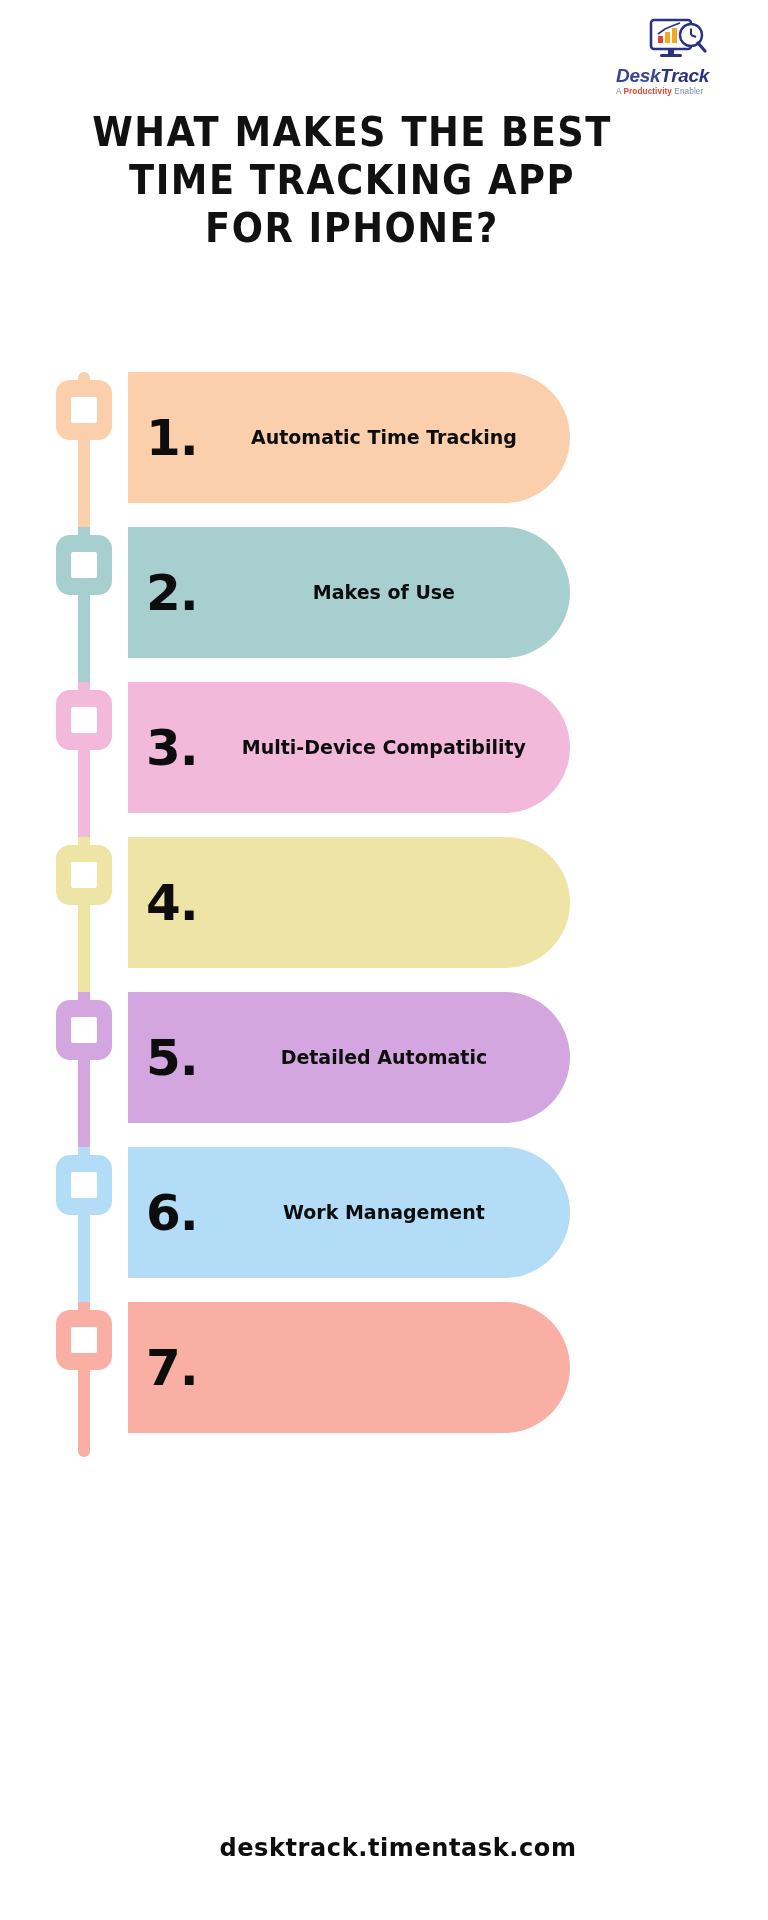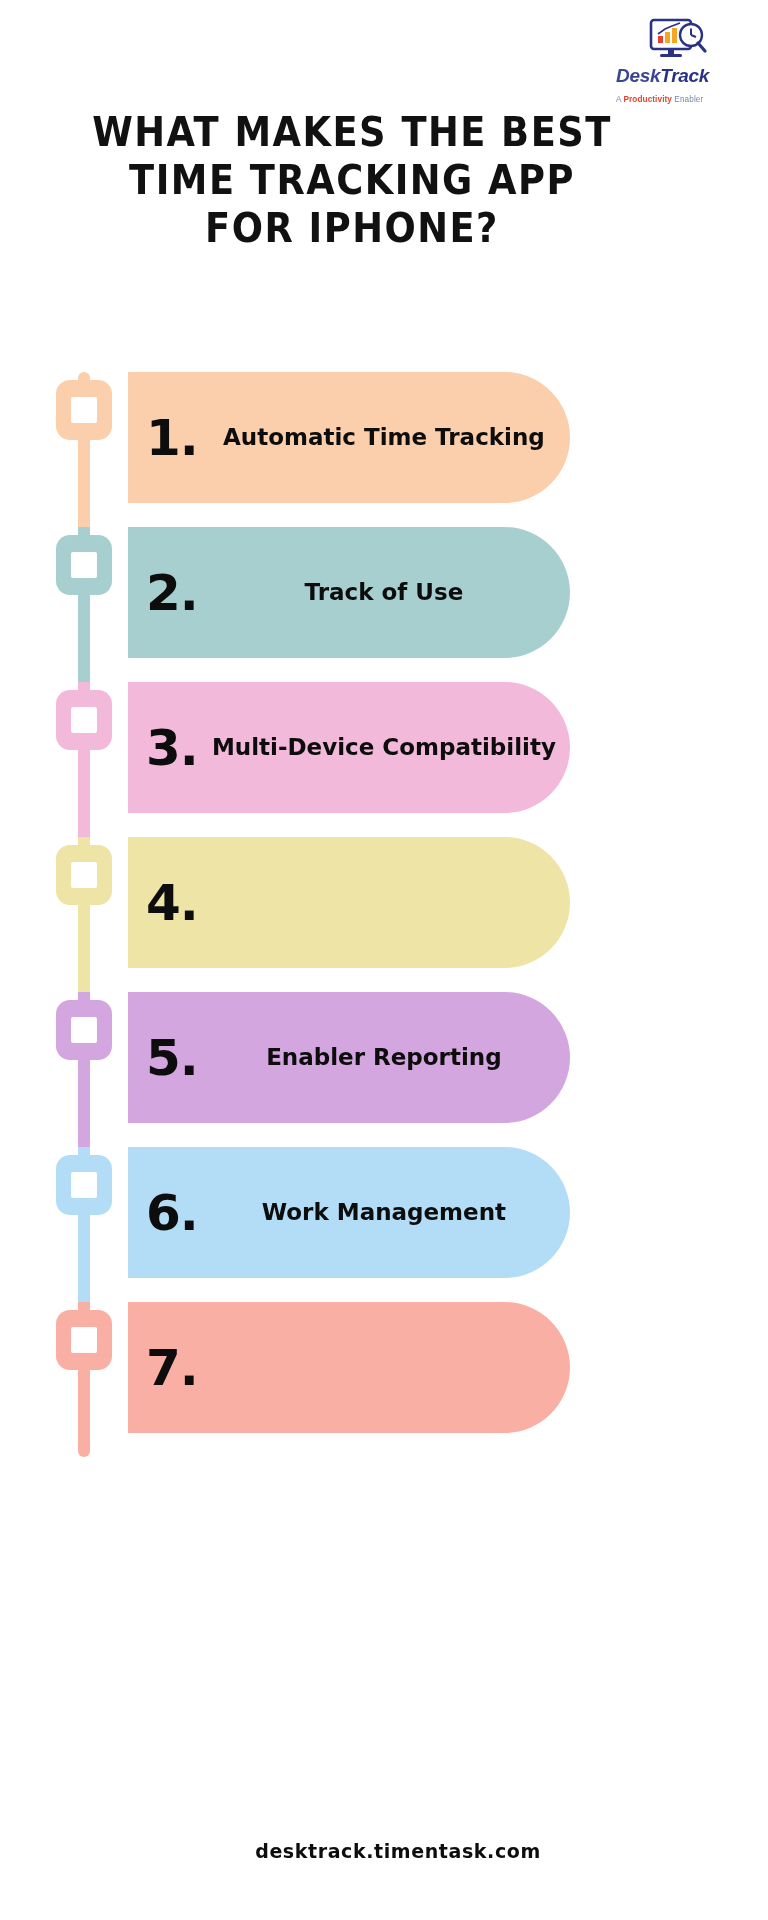--- a/index.html
+++ b/index.html
@@ -48,21 +48,21 @@
     font-weight: bold;
     color: #3b4496;
   }
   .logo-track {
     font-weight: bold;
     color: #2a3285;
   }
   .logo-tag {
     font-size: 8.2px;
     line-height: 1.1;
-    margin-top: 10px;
+    margin-top: 2px;
     white-space: nowrap;
     letter-spacing: 0.1px;
   }
   .tag-a, .tag-e { color: #7b86a8; }
   .tag-p { color: #e8412e; font-weight: bold; }
 
   
   .title-block {
     position: absolute;
     top: 108px;
@@ -148,39 +148,39 @@
     font-size: 50px;
     line-height: 1;
     letter-spacing: -1px;
     flex: 0 0 auto;
   }
 
   .item-title {
     font-family: "DejaVu Sans", sans-serif;
     font-weight: bold;
     color: #0d0d0d;
-    font-size: 23px;
+    font-size: 19px;
     line-height: 1.5;
     text-align: center;
     flex: 1 1 auto;
     padding: 0 10px;
   }
 
   
   .footer {
     position: absolute;
     bottom: 58px;
     left: 0;
     width: 768px;
     text-align: center;
   }
   .footer-url {
     font-family: "DejaVu Sans", sans-serif;
     font-weight: bold;
-    font-size: 19px;
+    font-size: 24px;
     letter-spacing: 0.6px;
     color: #0d0d0d;
     margin-left: 28px;
   }
 </style>
 </head>
 <body>
 
 <div class="page">
 
@@ -224,21 +224,21 @@
           <div class="item-title">Automatic Time Tracking</div>
         </div>
         <div class="marker" style="background: rgb(251, 207, 171);">
           <div class="marker-hole"></div>
         </div>
       </div>
       <div class="row" style="height: 155px;">
         <div class="rail" style="background: rgb(168, 207, 207);"></div>
         <div class="bar" style="background: rgb(168, 207, 207); height: 131px;">
           <div class="num" style="margin-left: 18px;">2.</div>
-          <div class="item-title">Track of Use</div>
+          <div class="item-title">Makes of Use</div>
         </div>
         <div class="marker" style="background: rgb(168, 207, 207);">
           <div class="marker-hole"></div>
         </div>
       </div>
       <div class="row" style="height: 155px;">
         <div class="rail" style="background: rgb(243, 185, 218);"></div>
         <div class="bar" style="background: rgb(243, 185, 218); height: 131px;">
           <div class="num" style="margin-left: 18px;">3.</div>
           <div class="item-title">Multi-Device Compatibility</div>
@@ -253,21 +253,21 @@
           <div class="num" style="margin-left: 18px;">4.</div>
         </div>
         <div class="marker" style="background: rgb(237, 228, 166);">
           <div class="marker-hole"></div>
         </div>
       </div>
       <div class="row" style="height: 155px;">
         <div class="rail" style="background: rgb(212, 166, 224);"></div>
         <div class="bar" style="background: rgb(212, 166, 224); height: 131px;">
           <div class="num" style="margin-left: 18px;">5.</div>
-          <div class="item-title">Enabler Reporting</div>
+          <div class="item-title">Detailed Automatic</div>
         </div>
         <div class="marker" style="background: rgb(212, 166, 224);">
           <div class="marker-hole"></div>
         </div>
       </div>
       <div class="row" style="height: 155px;">
         <div class="rail" style="background: rgb(179, 221, 247);"></div>
         <div class="bar" style="background: rgb(179, 221, 247); height: 131px;">
           <div class="num" style="margin-left: 18px;">6.</div>
           <div class="item-title">Work Management</div>

